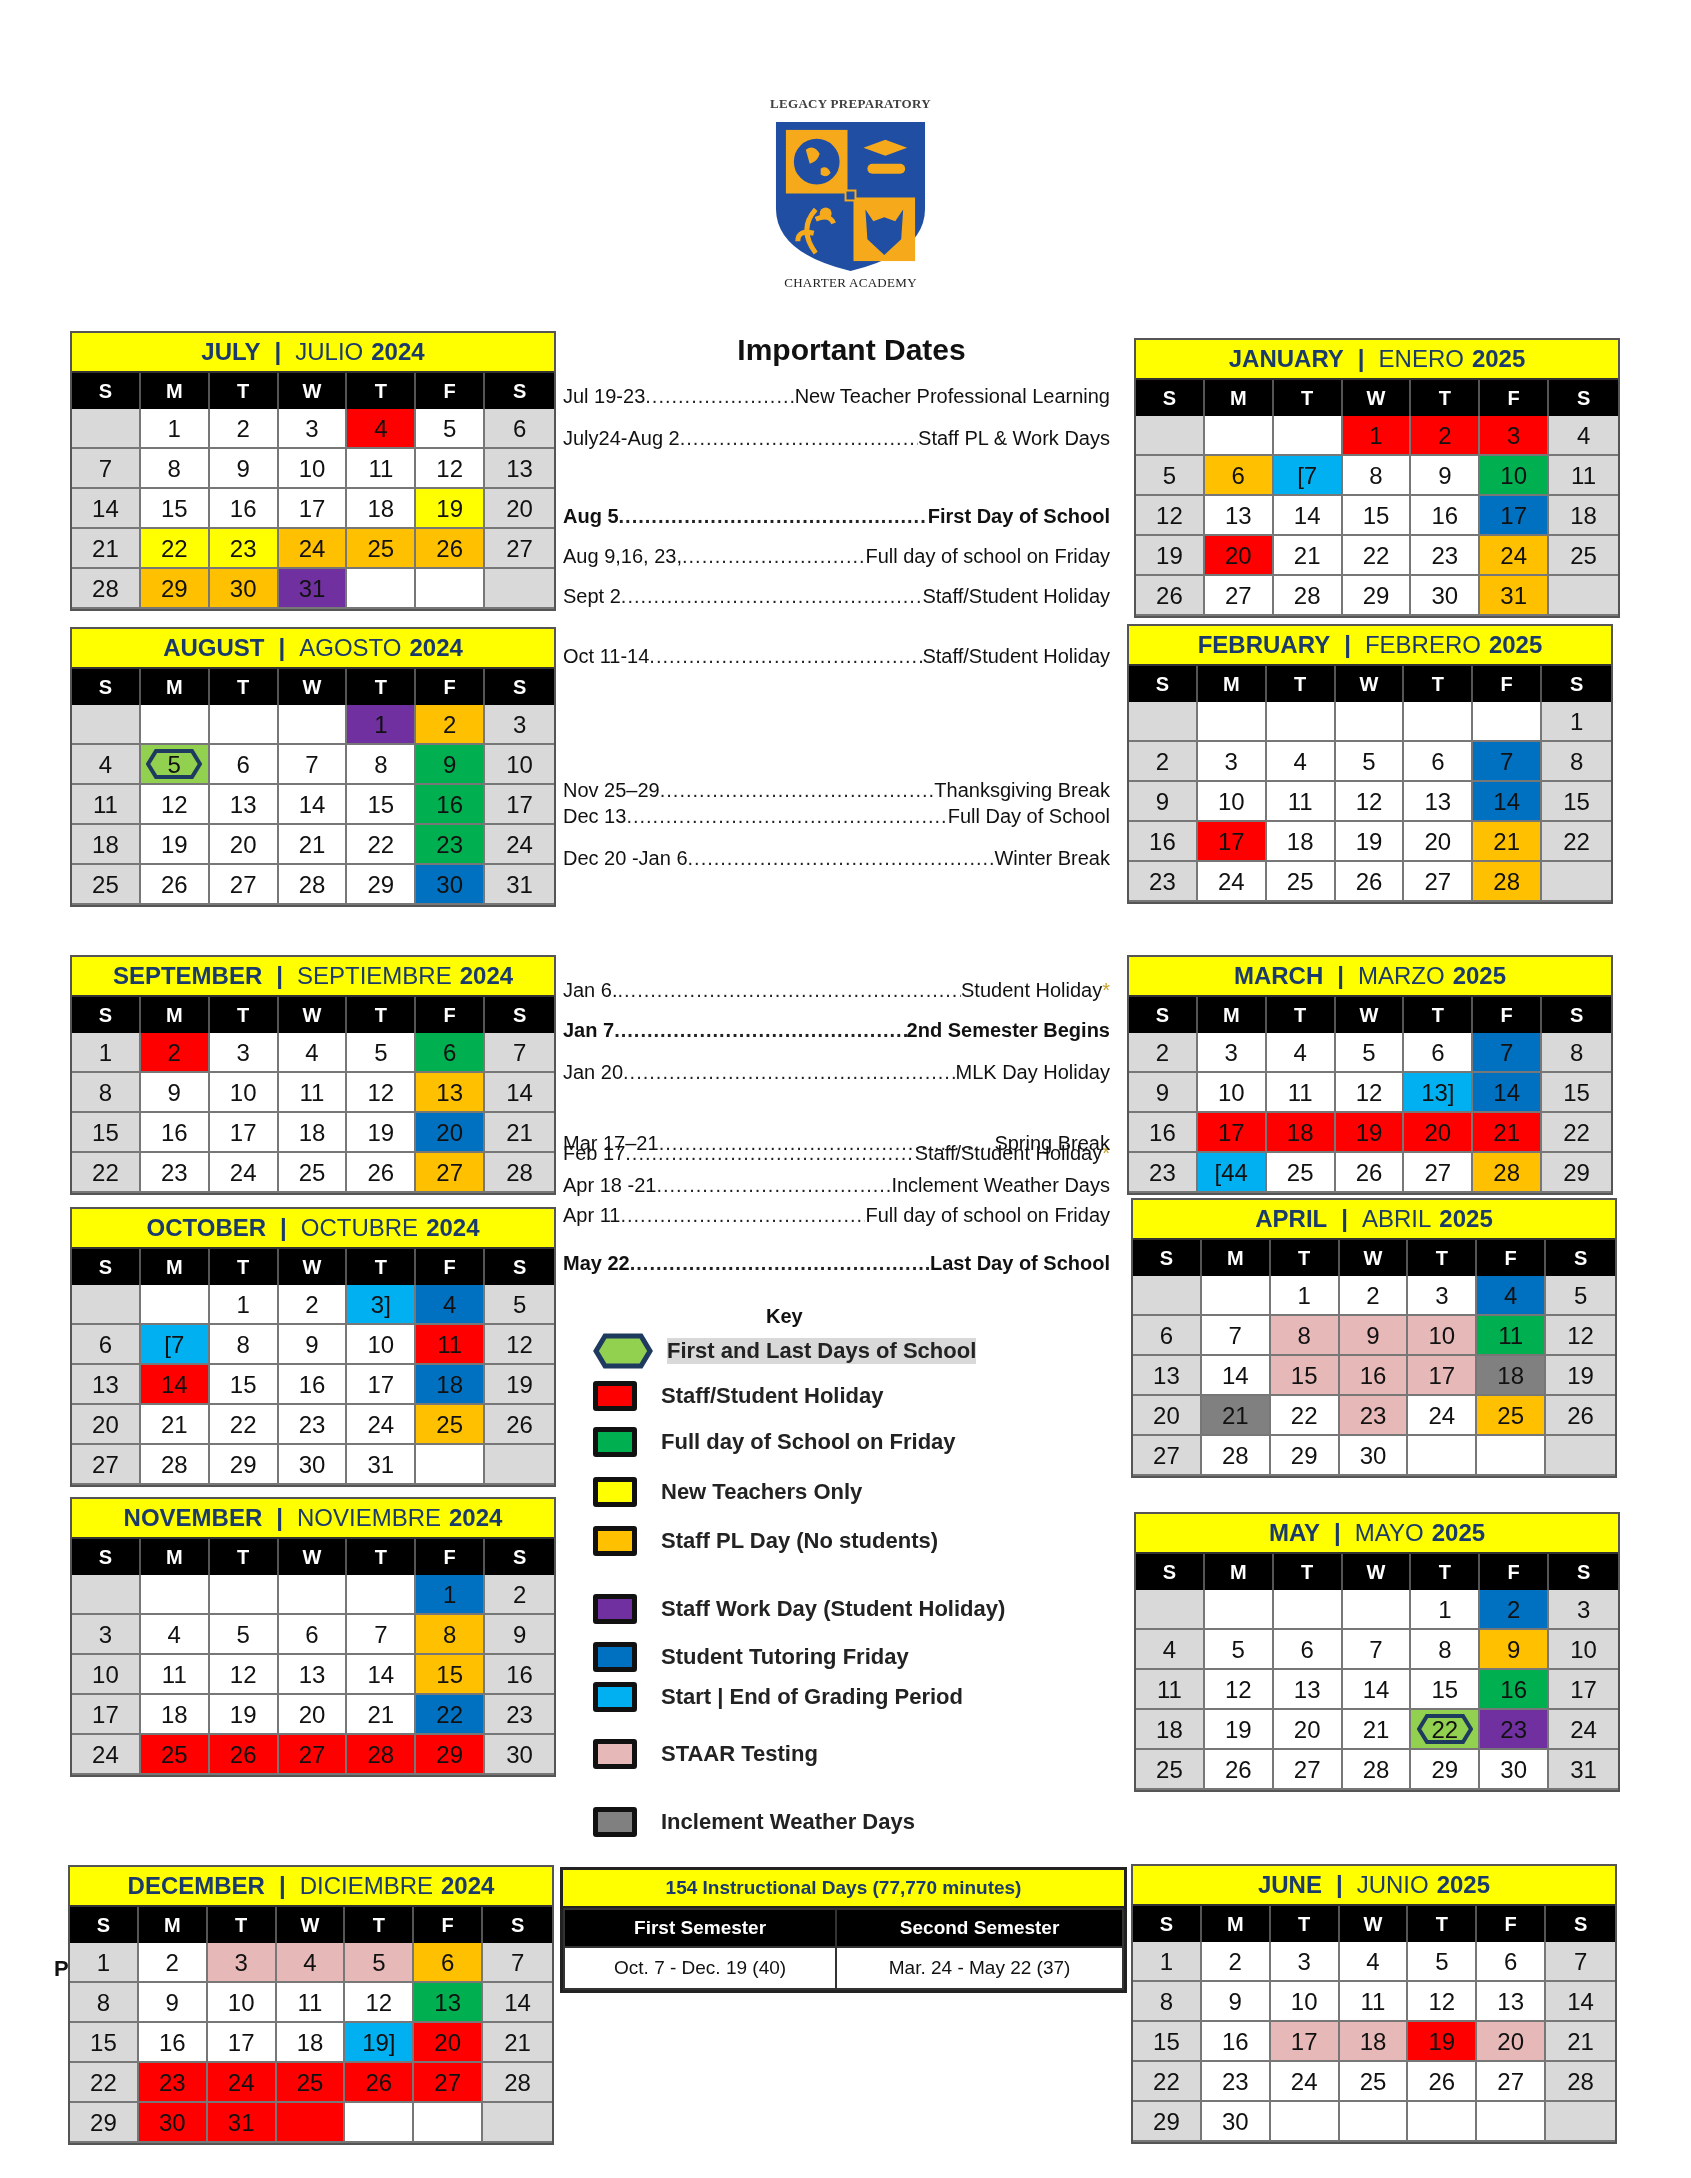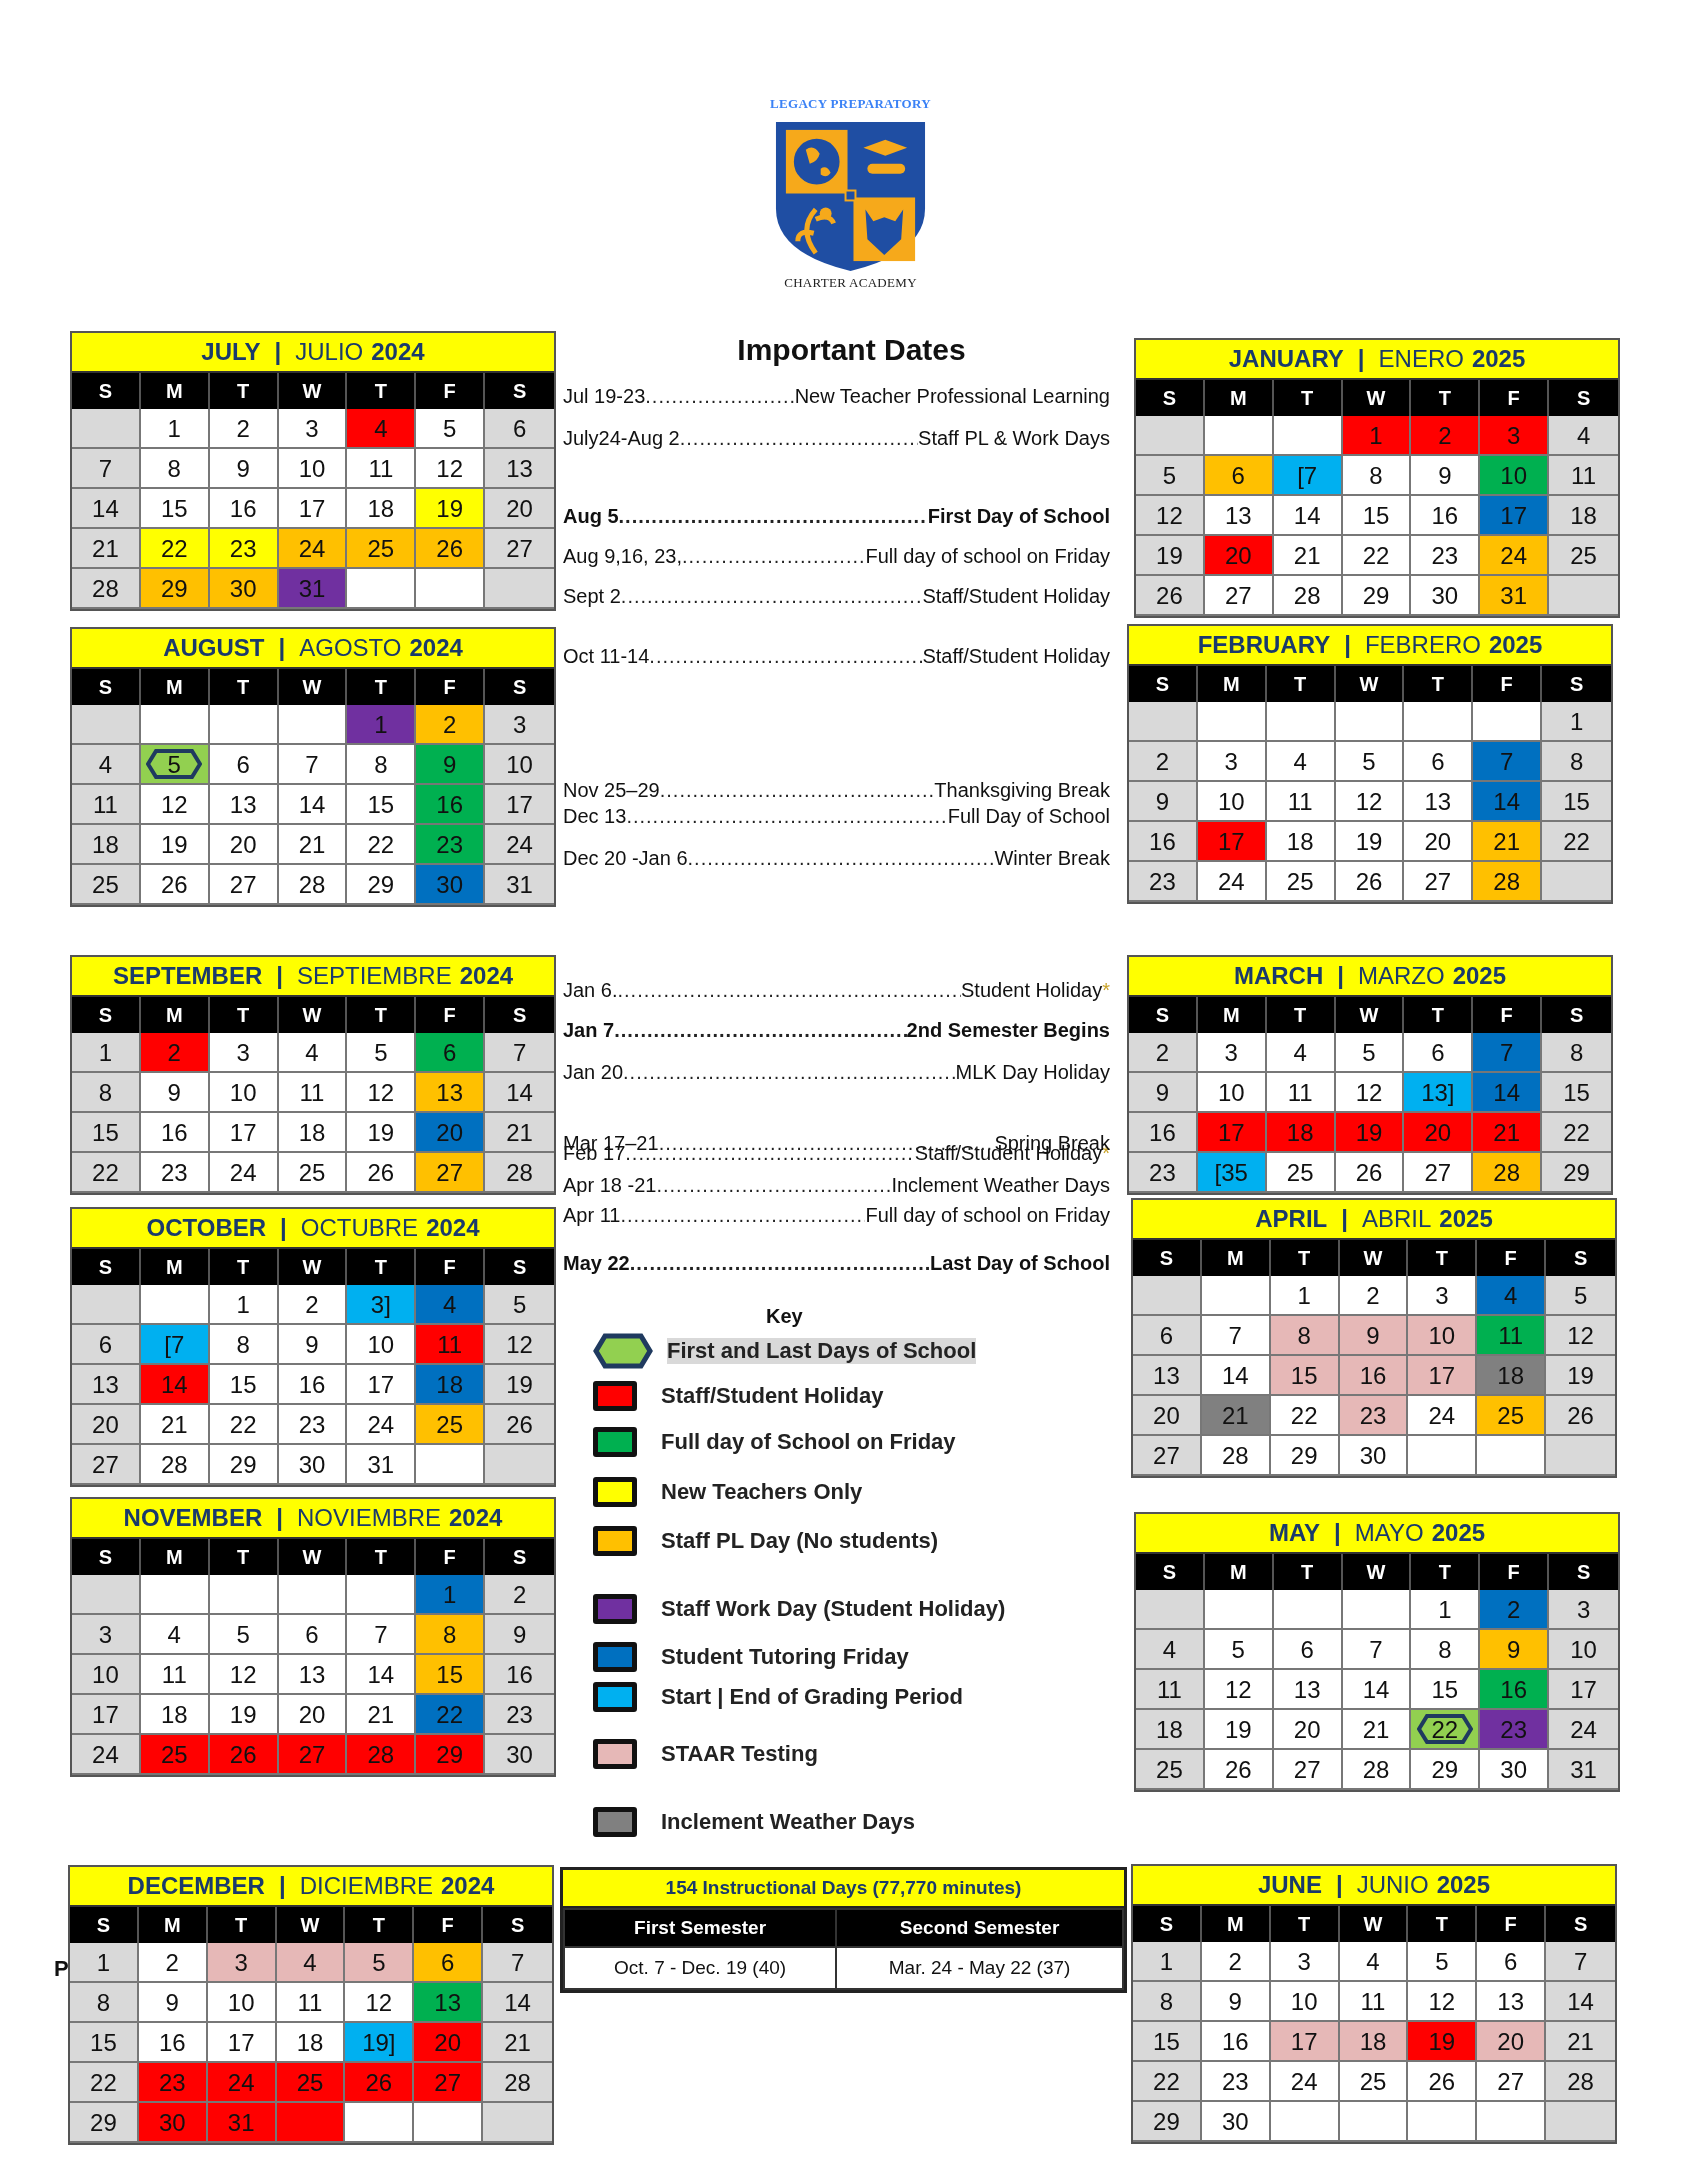--- a/index.html
+++ b/index.html
@@ -1,20 +1,20 @@
 <!DOCTYPE html>
 <html><head>
 <meta charset="utf-8">
 <style>
   html,body{margin:0;padding:0;background:#fff;}
   body{width:1692px;height:2178px;position:relative;overflow:hidden;font-family:"Liberation Sans",sans-serif;color:#111;}
   .abs{position:absolute;}
   
   #logo{left:751px;top:96px;width:199px;height:209px;text-align:center;}
-  #logo .lt{font-family:"Liberation Serif",serif;font-weight:bold;font-size:13px;color:#3b82f6;letter-spacing:0.3px;}
+  #logo .lt{font-family:"Liberation Serif",serif;font-weight:bold;font-size:13px;color:#404040;letter-spacing:0.3px;}
   #logo .lb{font-family:"Liberation Serif",serif;font-size:13px;color:#222;letter-spacing:0.3px;margin-top:2px;}
   #logo svg{display:block;margin:2px auto 0;}
   
   .cal{position:absolute;width:486px;border:2px solid #555;box-sizing:border-box;background:#fff;}
   .cal .title{height:38px;background:#ffff00;border-bottom:2px solid #333;display:flex;align-items:center;justify-content:center;font-size:24px;color:#1a3a6b;white-space:pre;}
   .cal .title .en{font-weight:bold;}
   .cal .title .bar{margin:0 14px;font-weight:bold;}
   .cal .title .es{font-weight:normal;}
   .cal .title .yr{font-weight:bold;margin-left:8px;}
   .cal .dow{display:grid;grid-template-columns:repeat(7,1fr);background:#000;}
@@ -494,21 +494,21 @@
         <div class="cell c-blue"><span class="num">14</span></div>
         <div class="cell wk"><span class="num">15</span></div>
         <div class="cell wk"><span class="num">16</span></div>
         <div class="cell c-red"><span class="num">17</span></div>
         <div class="cell c-red"><span class="num">18</span></div>
         <div class="cell c-red"><span class="num">19</span></div>
         <div class="cell c-red"><span class="num">20</span></div>
         <div class="cell c-red"><span class="num">21</span></div>
         <div class="cell wk"><span class="num">22</span></div>
         <div class="cell wk"><span class="num">23</span></div>
-        <div class="cell c-lblue"><span class="num">[35</span></div>
+        <div class="cell c-lblue"><span class="num">[44</span></div>
         <div class="cell"><span class="num">25</span></div>
         <div class="cell"><span class="num">26</span></div>
         <div class="cell"><span class="num">27</span></div>
         <div class="cell c-orange"><span class="num">28</span></div>
         <div class="cell wk"><span class="num">29</span></div>
       </div>
     </div>
     <div class="cal" style="left: 1131px; top: 1198px;">
       <div class="title"><span class="en">APRIL</span><span class="bar">|</span><span class="es">ABRIL</span><span class="yr">2025</span></div>
       <div class="dow">

